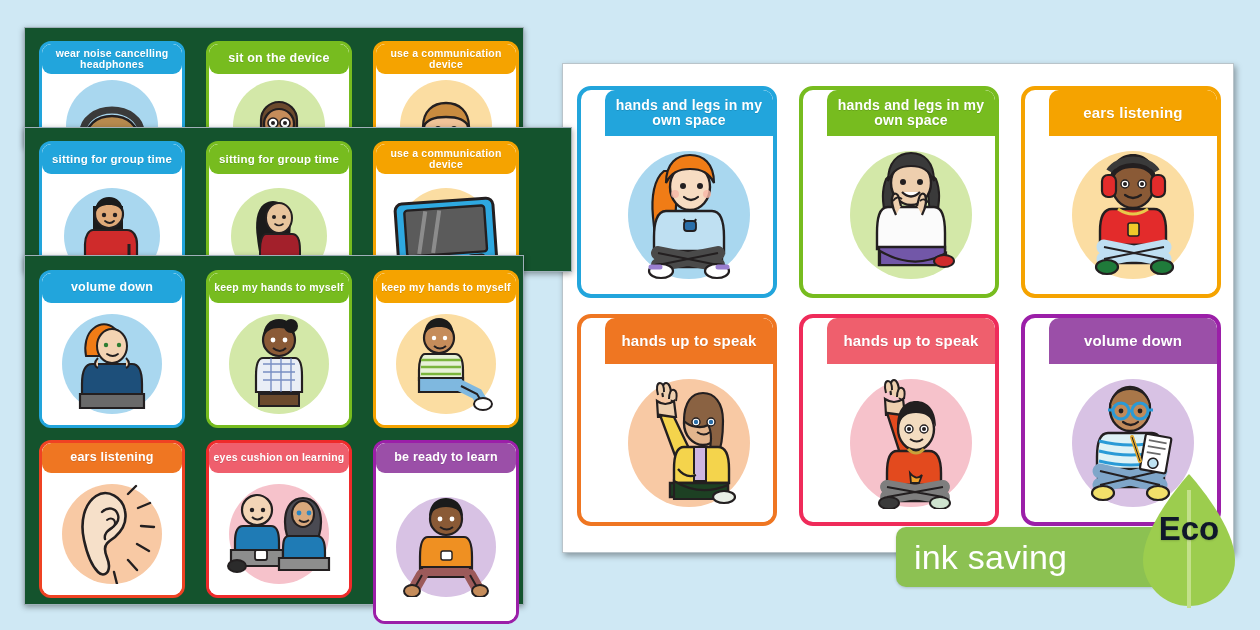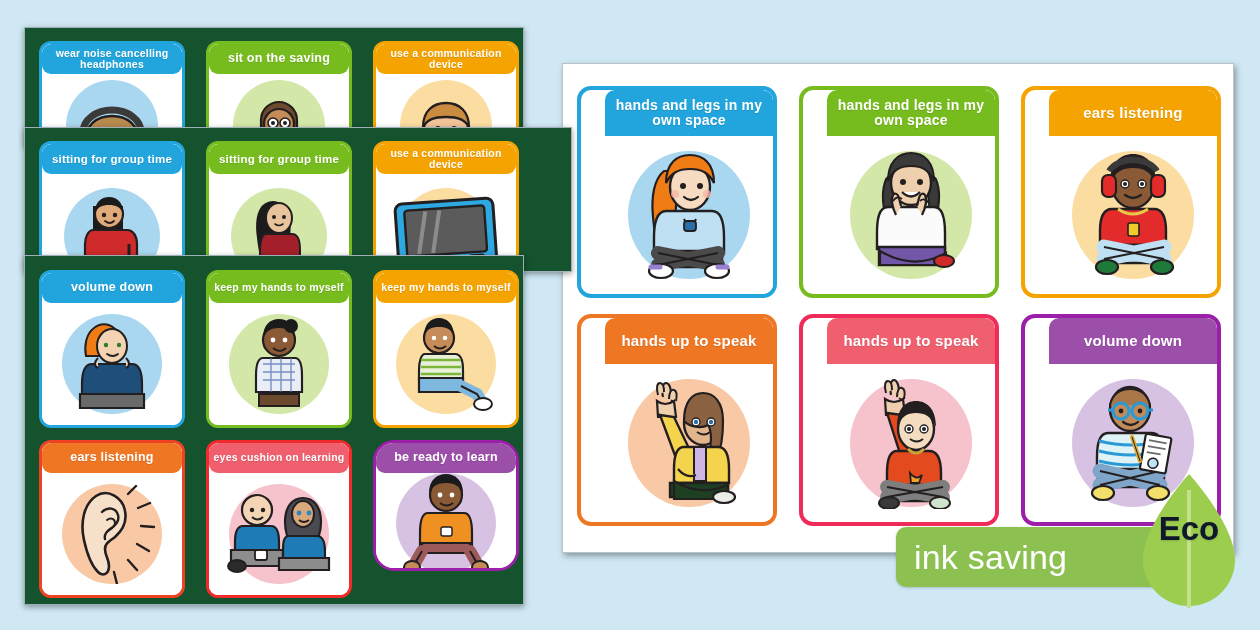--- a/index.html
+++ b/index.html
@@ -127,21 +127,21 @@
             <path d="M17 46a29 22 0 0 1 58 0" fill="none" stroke="#3a3a3a" stroke-width="7"></path>
             <rect x="10" y="44" width="12" height="22" rx="5" fill="#3a3a3a" stroke="#231f20" stroke-width="2"></rect>
             <rect x="70" y="44" width="12" height="22" rx="5" fill="#3a3a3a" stroke="#231f20" stroke-width="2"></rect>
             <path d="M34 62q4 4 8 0M50 62q4 4 8 0" fill="none" stroke="#231f20" stroke-width="2.4" stroke-linecap="round"></path>
           </svg>
         </div>
       </div>
 
       <div class="card lcard one-line" style="border-color:#77bc1f; height:140px;">
         <div class="card-header" style="background:#77bc1f;">
-            <span>sit on the saving</span>
+            <span>sit on the device</span>
           </div>
         <div class="card-body">
           <div class="blob" style="width:92px;height:92px;background:#d3e8a8;"></div>
           <svg class="figure" width="70" height="72" viewBox="0 0 70 72">
             <path d="M17 30a18 18 0 0 1 36 0v10H17z" fill="#6b4a2d" stroke="#231f20" stroke-width="2.2"></path>
             <circle cx="35" cy="34" r="15" fill="#c58c5a" stroke="#231f20" stroke-width="2.2"></circle>
             <circle cx="29" cy="33" r="5" fill="#fff" stroke="#231f20" stroke-width="1.6"></circle>
             <circle cx="41" cy="33" r="5" fill="#fff" stroke="#231f20" stroke-width="1.6"></circle>
             <circle cx="29" cy="33" r="2" fill="#231f20"></circle>
               <circle cx="41" cy="33" r="2" fill="#231f20"></circle>
@@ -331,21 +331,21 @@
             <ellipse cx="80" cy="26" rx="11" ry="13" fill="#d9a87c" stroke="#231f20" stroke-width="2"></ellipse>
             <circle cx="76" cy="25" r="2.4" fill="#2e86c1"></circle>
               <circle cx="86" cy="25" r="2.4" fill="#2e86c1"></circle>
             <path d="M76 32q5 4 10 0" fill="none" stroke="#231f20" stroke-width="1.8"></path>
             <path d="M66 48h28c6 0 8 8 8 16v8H60v-8c0-8 0-16 6-16z" fill="#1f7bb5" stroke="#231f20" stroke-width="2.2"></path>
             <path d="M56 70h50v12H56z" fill="#8d8d8d" stroke="#231f20" stroke-width="2.2"></path>
           </svg>
         </div>
       </div>
 
-      <div class="card lcard one-line" style="border-color:#9b1fa8; height:131px;border-radius:21px;">
+      <div class="card lcard one-line" style="border-color:#9b1fa8; height:184px;">
         <div class="card-header" style="background:#9b4fa8;">
             <span>be ready to learn</span>
           </div>
         <div class="card-body">
           <div class="blob" style="width:100px;height:100px;background:#d8c2e4;"></div>
           <svg class="figure" width="88" height="100" viewBox="0 0 88 100">
             <circle cx="44" cy="22" r="16" fill="#8a5a36" stroke="#231f20" stroke-width="2.2"></circle>
             <path d="M27 20c0-13 8-19 17-19s17 6 17 19c-3-7-9-10-17-10s-14 3-17 10z" fill="#1b1b1b"></path>
             <circle cx="38" cy="22" r="2.4" fill="#fff"></circle>
               <circle cx="50" cy="22" r="2.4" fill="#fff"></circle>

